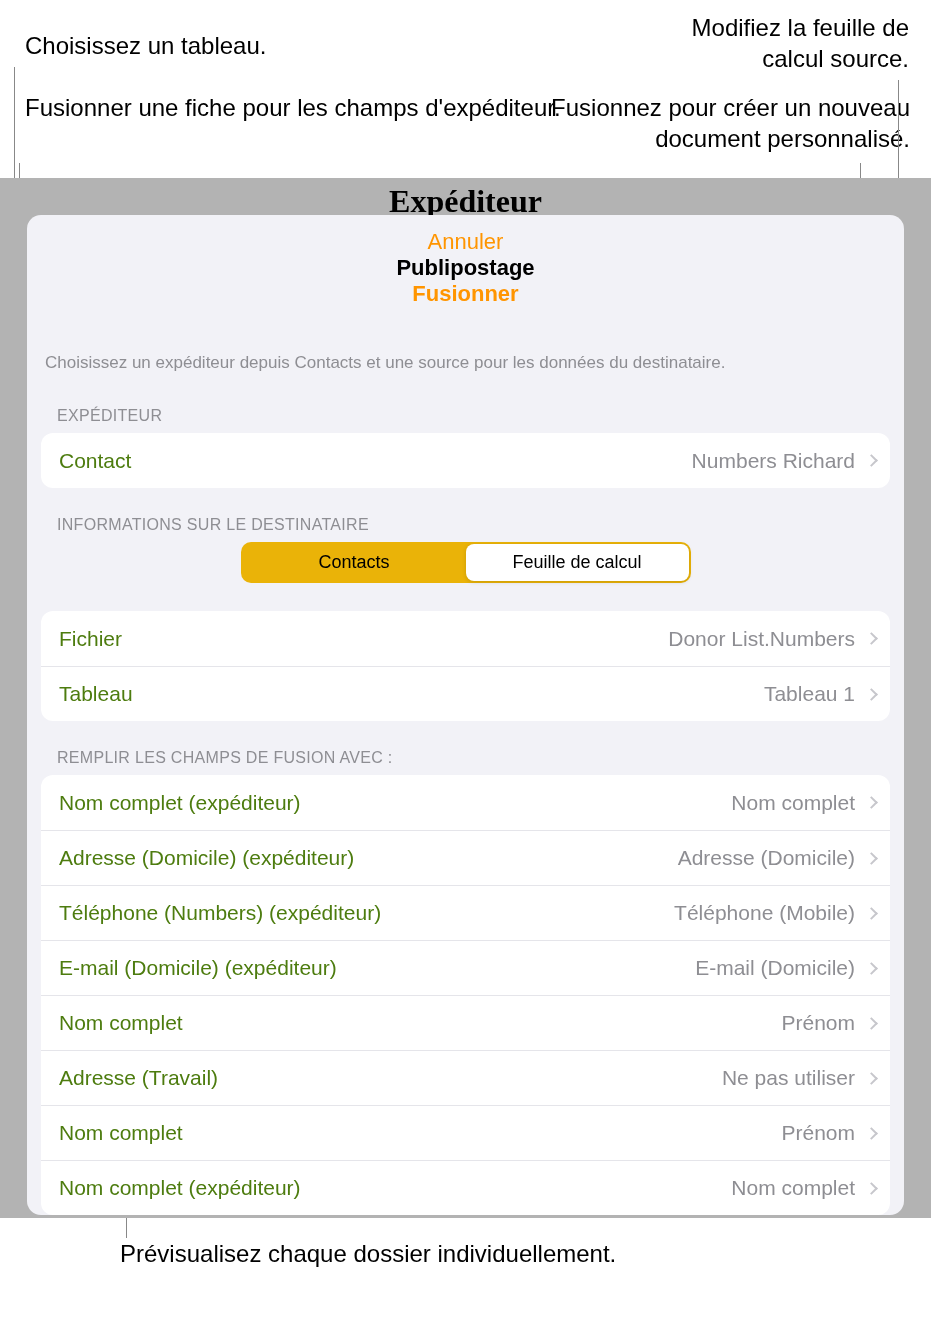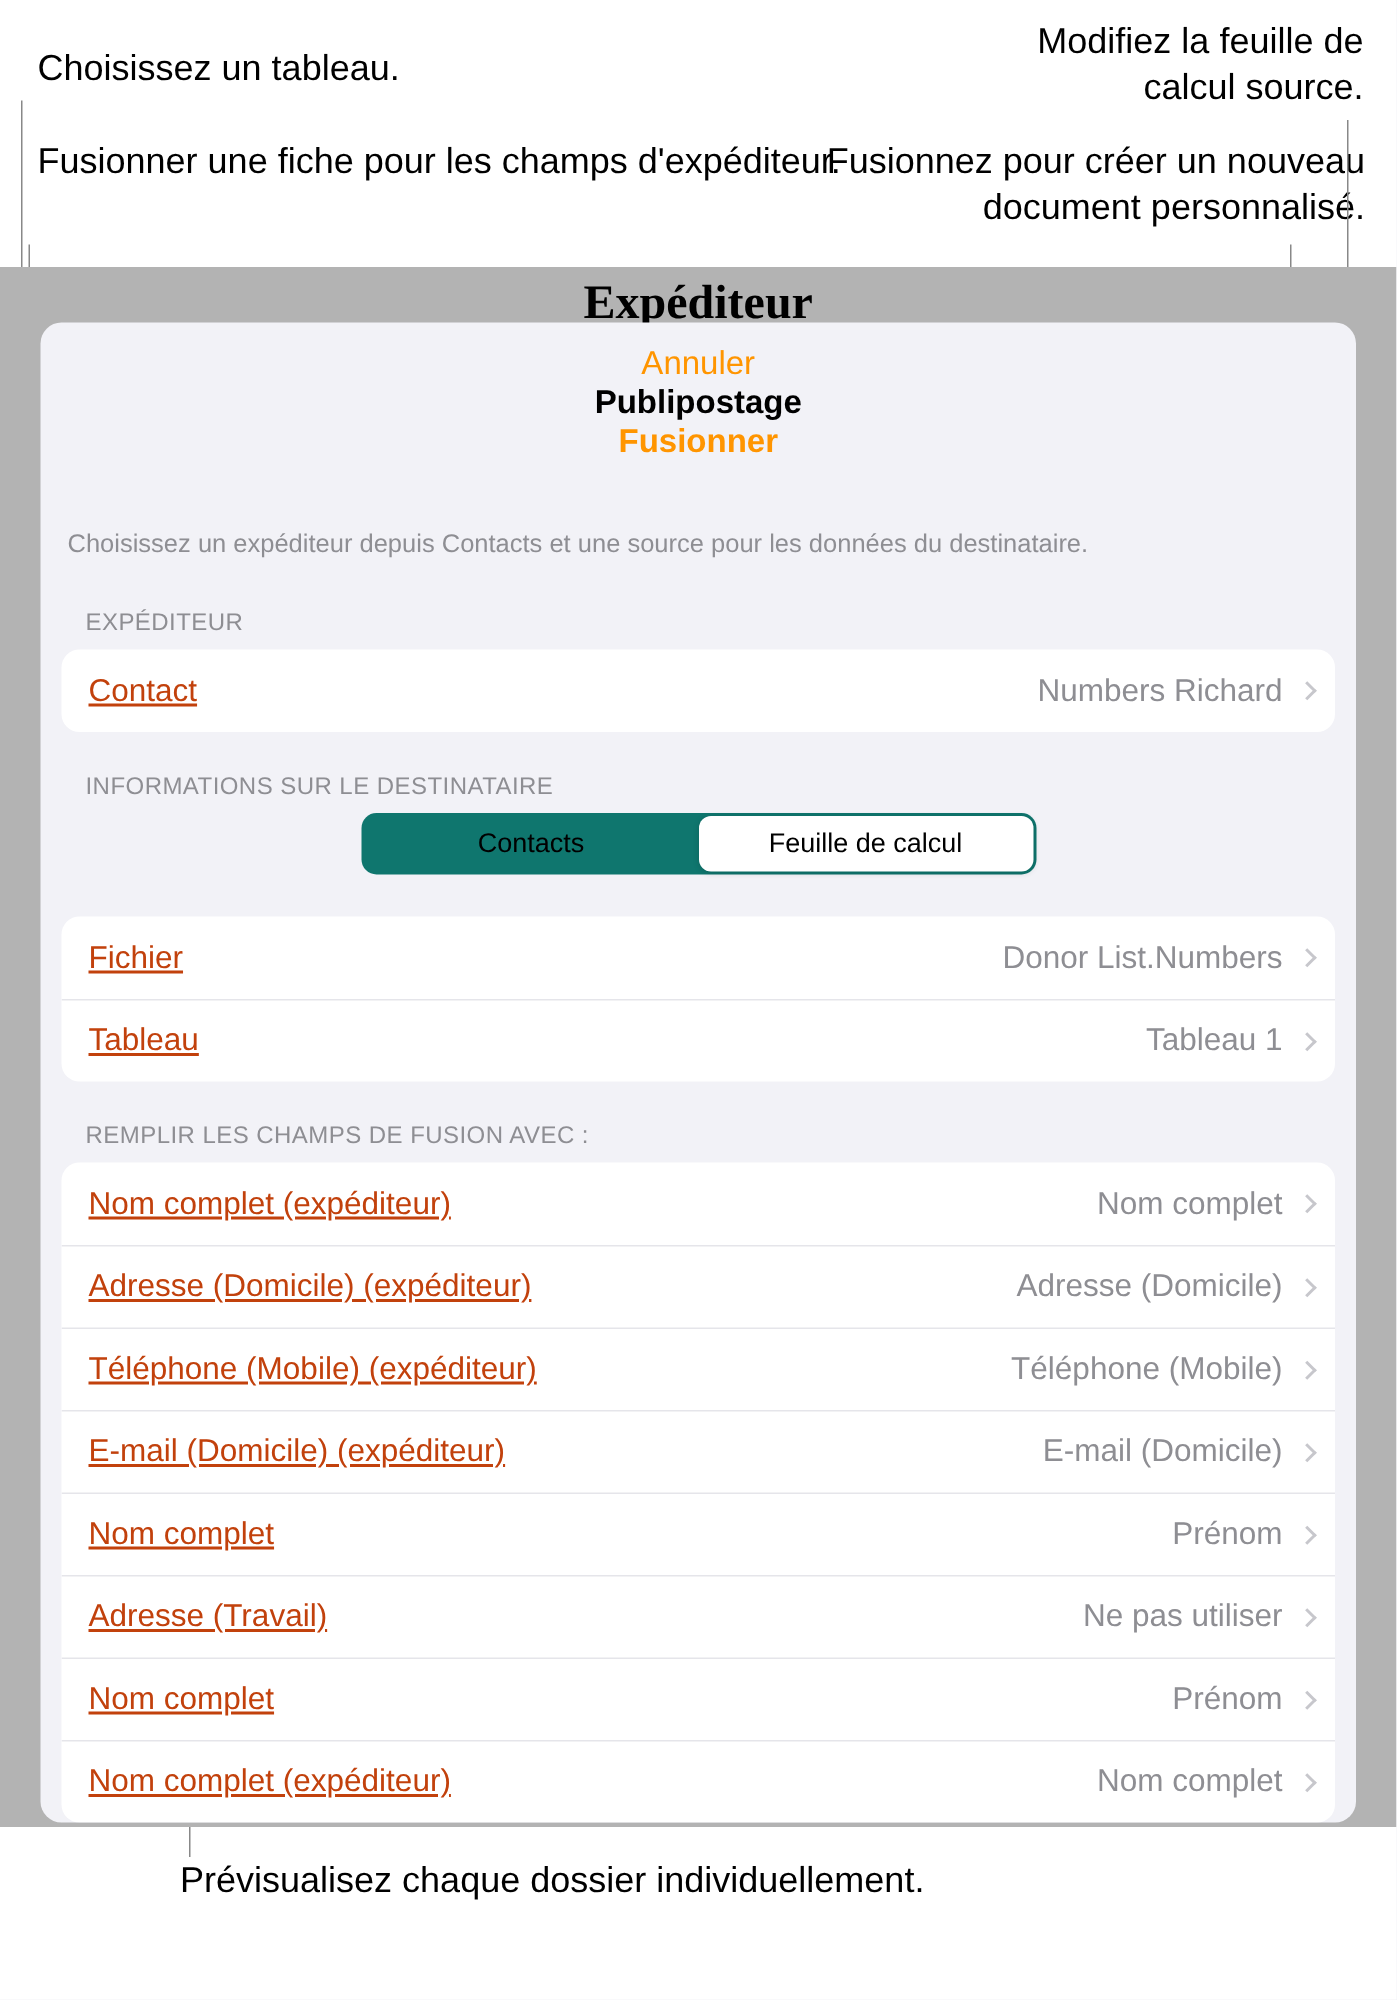--- a/index.html
+++ b/index.html
@@ -95,22 +95,21 @@
       justify-content: space-between;
       align-items: center;
       min-height: 55px;
       padding: 14px 14px 14px 18px;
       font-size: 21px;
     }
     .row + .row {
       border-top: 1px solid #e5e5ea;
     }
     .row .label {
-      color: #c2410c;
-      text-decoration: underline;
+      color: #4d7c0f;
     }
     .row .value {
       color: #8e8e93;
       display: flex;
       align-items: center;
     }
     .chevron {
       display: inline-block;
       width: 9px;
       height: 9px;
@@ -119,21 +118,21 @@
       transform: rotate(45deg);
       margin-left: 12px;
     }
     .section-header.informations {
       padding-top: 28px;
     }
     .segmented {
       display: flex;
       margin: 0 auto 28px auto;
       width: 450px;
-      background: #0f766e;
+      background: #eab308;
       border-radius: 10px;
       padding: 2px;
       font-size: 18px;
     }
     .segmented .segment {
       flex: 1;
       text-align: center;
       padding: 8px 0;
       border-radius: 8px;
       font-weight: 500;
@@ -228,21 +227,21 @@
         </span>
       </div>
       <div class="row">
         <span class="label">Adresse (Domicile) (expéditeur)</span>
         <span class="value">
           <span>Adresse (Domicile)</span>
           <span class="chevron"></span>
         </span>
       </div>
       <div class="row">
-        <span class="label">Téléphone (Mobile) (expéditeur)</span>
+        <span class="label">Téléphone (Numbers) (expéditeur)</span>
         <span class="value">
           <span>Téléphone (Mobile)</span>
           <span class="chevron"></span>
         </span>
       </div>
       <div class="row">
         <span class="label">E-mail (Domicile) (expéditeur)</span>
         <span class="value">
           <span>E-mail (Domicile)</span>
           <span class="chevron"></span>

